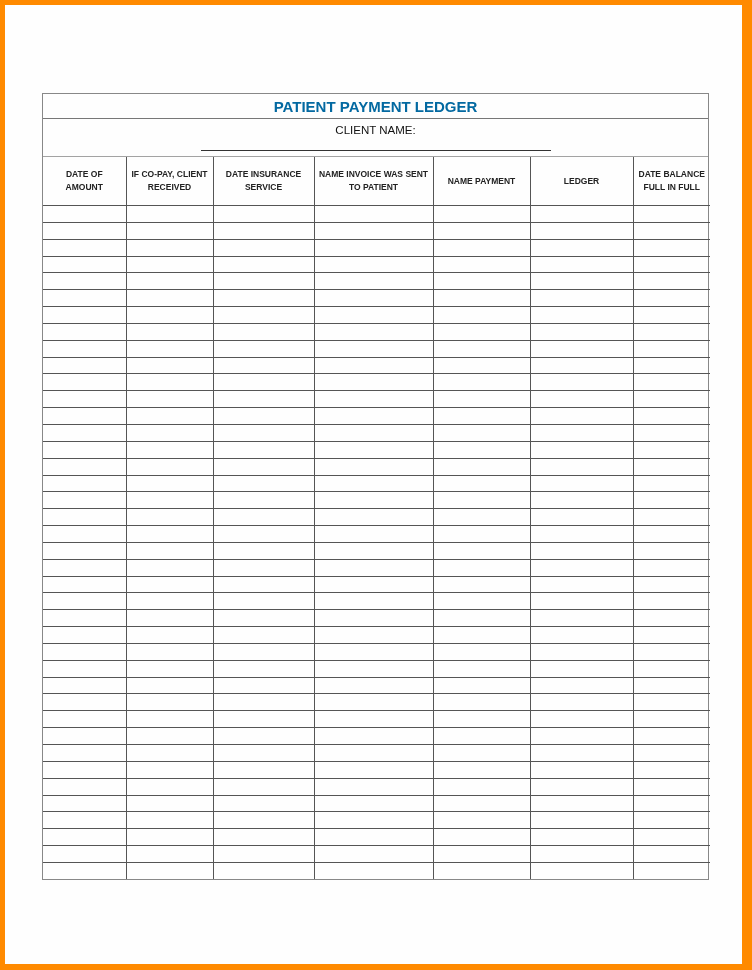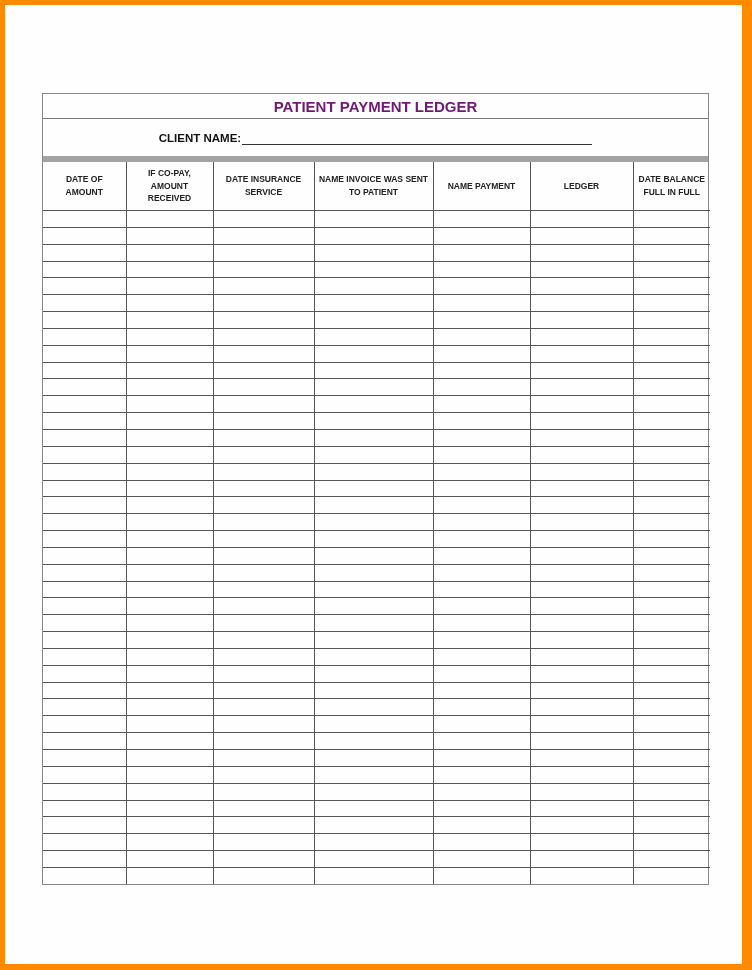--- a/index.html
+++ b/index.html
@@ -1,20 +1,20 @@
 <!DOCTYPE html>
 <html><head>
 <meta charset="utf-8">
 <style>
   html, body { margin:0; padding:0; }
   body { width:752px; height:970px; background:#ff8a00; position:relative; overflow:hidden; font-family:"Liberation Sans", sans-serif; }
   .page { position:absolute; left:5px; top:5px; width:737px; height:959px; background:#fefefe; }
   .ledger { position:absolute; left:37px; top:88px; width:667px; border:1px solid #888; box-sizing:border-box; }
-  .title-row { height:24px; border-bottom:1px solid #777; display:flex; align-items:center; justify-content:center; font-weight:bold; font-size:15px; color:#701a75; }
-  .client-row { height:37px; border-bottom:6px solid #a3a3a3; display:flex; align-items:center; justify-content:center; font-size:11.5px; font-weight:bold; color:#111; }
+  .title-row { height:24px; border-bottom:1px solid #777; display:flex; align-items:center; justify-content:center; font-weight:bold; font-size:15px; color:#0369a1; }
+  .client-row { height:37px; border-bottom:1px solid #a3a3a3; display:flex; align-items:center; justify-content:center; font-size:11.5px; font-weight:normal; color:#111;flex-direction:column; }
   .client-line { display:inline-block; width:350px; border-bottom:1px solid #333; height:14px; margin-left:1px; }
   table { border-collapse:collapse; width:100%; table-layout:fixed; }
   th { height:48px; border:1px solid #555; font-size:8.5px; font-weight:bold; color:#222; text-align:center; vertical-align:middle; line-height:1.5; padding:0 4px; }
   td { height:15.85px; border:1px solid #555; padding:0; }
   tr > *:first-child { border-left:none; }
   tr > *:last-child { border-right:none; }
   thead tr th { border-top:none; }
   tbody tr:last-child td { border-bottom:none; }
 </style>
 </head>
@@ -33,21 +33,21 @@
           <col style="width:87px">
           <col style="width:101px">
           <col style="width:119px">
           <col style="width:97px">
           <col style="width:103px">
           <col style="width:77px">
       </colgroup>
       <thead>
         <tr>
           <th>DATE OF AMOUNT</th>
-          <th>IF CO-PAY, AMOUNT RECEIVED</th>
+          <th>IF CO-PAY, CLIENT RECEIVED</th>
           <th>DATE INSURANCE SERVICE</th>
           <th>NAME INVOICE WAS SENT TO PATIENT</th>
           <th>NAME PAYMENT</th>
           <th>LEDGER</th>
           <th>DATE BALANCE FULL IN FULL</th>
         </tr>
       </thead>
       <tbody id="rows">
           <tr>
             <td></td>

